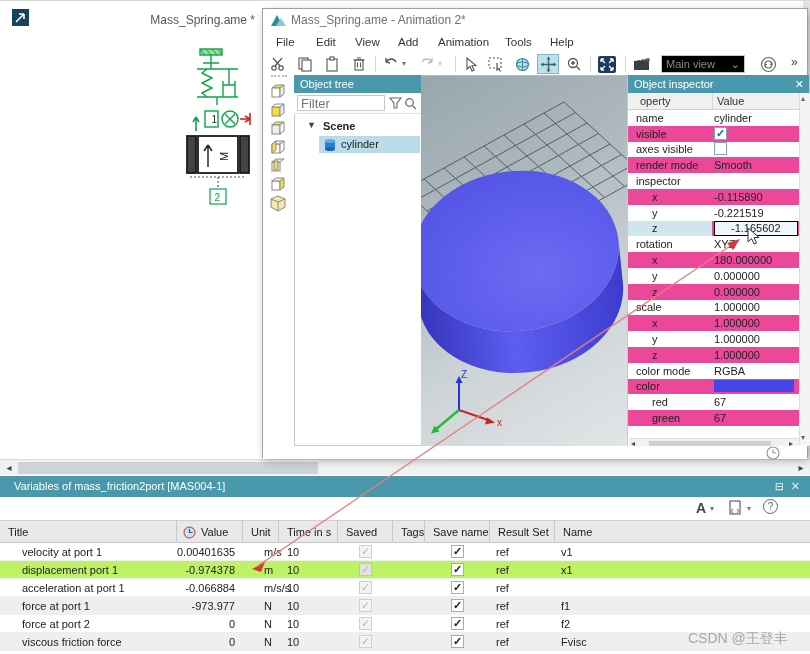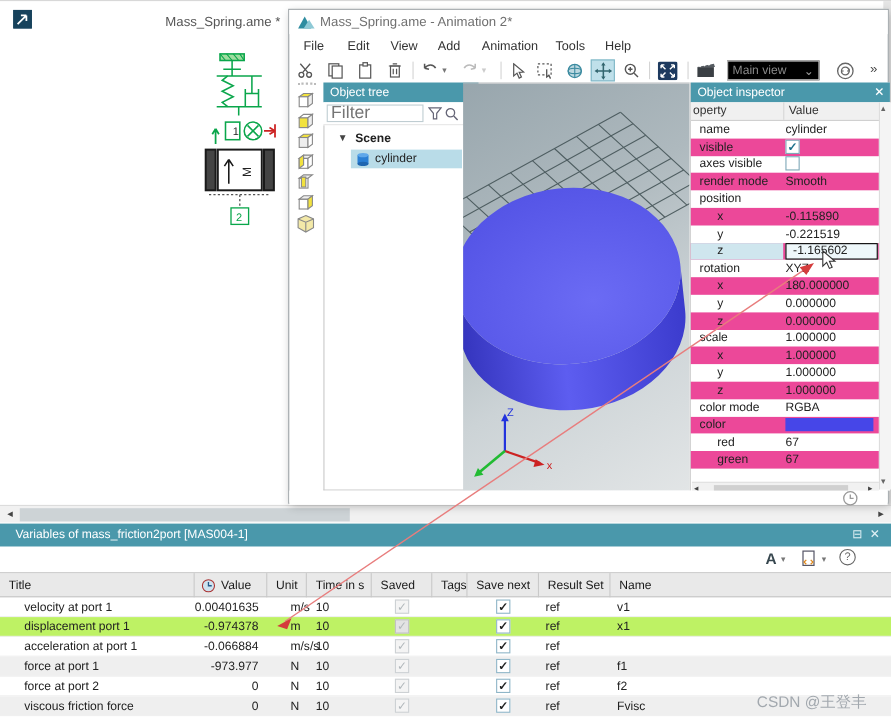--- a/index.html
+++ b/index.html
@@ -33,21 +33,21 @@
   
   #cube-strip { left:2px; top:66px; width:28px; height:371px; background:#fff; }
   #cube-strip .handle { left:6px; top:0px; width:16px; height:3px; border-top:2px dotted #bbb; }
   .cube-btn { left:4px; width:20px; height:17px; }
 
   
   #tree-panel { left:31px; top:66px; width:141px; height:371px; background:#fff; }
   .panel-head { left:0; top:0; width:100%; height:18px; background:#4a98ab; color:#fff; line-height:18px; padding-left:6px; font-size:11px; }
   .panel-close { position:absolute; right:5px; top:0; color:#fff; font-size:11px; line-height:18px; }
   #filter-row { left:0; top:18px; width:100%; height:21px; background:#fff; border-bottom:1px solid #e0e0e0; }
-  #filter-input { left:3px; top:2px; width:88px; height:16px; border:1px solid #bfcdd2; font-size:16px; padding:1px 3px; color:#333; font-family:"Liberation Sans",sans-serif; }
+  #filter-input { left:3px; top:2px; width:88px; height:16px; border:1px solid #bfcdd2; font-size:13px; padding:1px 3px; color:#333; font-family:"Liberation Sans",sans-serif; }
   #tree-body { left:0; top:39px; width:100%; height:332px; border:1px solid #c9c9c9; border-top:none; background:#fff; }
   #tree-scene { left:0; top:5px; width:100%; height:16px; }
   #tree-scene .tri { position:absolute; left:12px; top:1px; color:#444; font-size:9px; }
   #tree-scene .lab { position:absolute; left:28px; top:1px; font-weight:bold; color:#222; }
   #tree-cyl { left:24px; top:22px; width:101px; height:17px; background:#b9dce8; }
   #tree-cyl .lab { position:absolute; left:22px; top:2px; color:#222; }
 
   
   #viewport { left:158px; top:66px; width:206px; height:371px; overflow:hidden; border-top:1px solid #b8bcbe; background:linear-gradient(150deg,#98a6ad 0%,#aeb9be 35%,#ccd3d6 65%,#e2e5e6 100%); }
 
@@ -56,21 +56,21 @@
   #insp-colhead { left:0; top:18px; width:100%; height:17px; background:#f0f0f0; border-bottom:1px solid #d0d0d0; display:flex; }
   #insp-colhead div { line-height:17px; color:#333; }
   #insp-rows { left:0; top:35px; width:171px; }
   .irow { display:flex; height:15.8px; align-items:center; position:relative; }
   .irow.odd { background:#ec4899; }
   .ilab { width:84px; color:#222; }
   .ilab.i1 { padding-left:8px; }
   .ilab.i2 { padding-left:24px; }
   .ival { width:87px; padding-left:2px; color:#222; }
   .irow.selrow .ilab { background:#cfe6ee; height:100%; line-height:15.8px; }
-  .zbox { width:84px; height:15px; border:1px solid #000; background:#eef7fa; padding-left:6px; line-height:13px; }
+  .zbox { width:84px; height:15px; border:1px solid #000; background:#eef7fa; padding-left:16px; line-height:13px; }
   .icb { width:13px; height:13px; border:1px solid #7fa8b8; background:#fff; display:inline-flex; align-items:center; justify-content:center; color:#1b6f8a; font-size:11px; font-weight:bold; }
   .swatch { width:80px; height:12px; }
   #insp-vscroll { left:171px; top:18px; width:11px; height:352px; background:#f4f4f4; border-left:1px solid #ddd; }
   #insp-hscroll { left:1px; top:363px; width:170px; height:13px; background:#f1f1f1; border-top:1px solid #e0e0e0; }
   #insp-hscroll .thumb { left:20px; top:2px; width:122px; height:9px; background:#d0d0d0; }
   .expand-box { position:absolute; right:-12px; top:3px; width:9px; height:9px; border:1px solid #999; background:#fff; font-size:8px; line-height:7px; text-align:center; color:#555; }
 
   #anim-statusbar { left:0; top:437px; width:100%; height:13px; background:#fff; }
 
   
@@ -380,42 +380,42 @@
       </g>
     </svg>
   </div>
 
   <div id="insp-panel" class="abs">
     <div class="panel-head">
       <span>Object inspector</span>
       <span class="panel-close">✕</span>
     </div>
     <div id="insp-colhead" class="abs">
-      <div style="width:84px;padding-left:2px;">operty</div>
+      <div style="width:84px;padding-left:12px;">operty</div>
       <div style="width:87px;padding-left:4px;border-left:1px solid #d8d8d8;">Value</div>
     </div>
     <div id="insp-rows" class="abs">
       <div class="irow">
           <div class="ilab i1">name</div>
           <div class="ival">cylinder</div>
         </div>
       <div class="irow odd">
           <div class="ilab i1">visible</div>
           <div class="ival"><span class="icb">✓</span></div>
         </div>
       <div class="irow">
           <div class="ilab i1">axes visible</div>
           <div class="ival"><span class="icb"></span></div>
         </div>
       <div class="irow odd">
           <div class="ilab i1">render mode</div>
           <div class="ival">Smooth</div>
         </div>
       <div class="irow">
-          <div class="ilab i1">position</div>
+          <div class="ilab i1">inspector</div>
           <div class="ival"></div>
         </div>
       <div class="irow odd">
           <div class="ilab i2">x</div>
           <div class="ival">-0.115890</div>
         </div>
       <div class="irow">
           <div class="ilab i2">y</div>
           <div class="ival">-0.221519</div>
         </div>
@@ -518,21 +518,21 @@
       <svg class="abs" style="left:6px;top:5px;" width="13" height="13" viewBox="0 0 13 13">
           <circle cx="6.5" cy="6.5" r="5.5" fill="#cfe2ef" stroke="#a33" stroke-width="1"></circle>
           <path d="M6.5 3 V6.5 H9.5" stroke="#235a8c" stroke-width="1.2" fill="none"></path>
         </svg>
       <span>Value</span>
     </div>
     <div><span>Unit</span></div>
     <div><span>Time in s</span></div>
     <div><span>Saved</span></div>
     <div><span>Tags</span></div>
-    <div><span>Save next</span></div>
+    <div><span>Save name</span></div>
     <div><span>Result Set</span></div>
     <div style="border-right:none;"><span>Name</span></div>
   </div>
 
   <div class="vrow" style="top:67px;">
     <div class="vc-title">velocity at port 1</div>
       <div class="vc-val">0.00401635</div>
       <div class="vc-unit">m/s</div>
       <div class="vc-time">10</div>
     <div class="vc-center">

